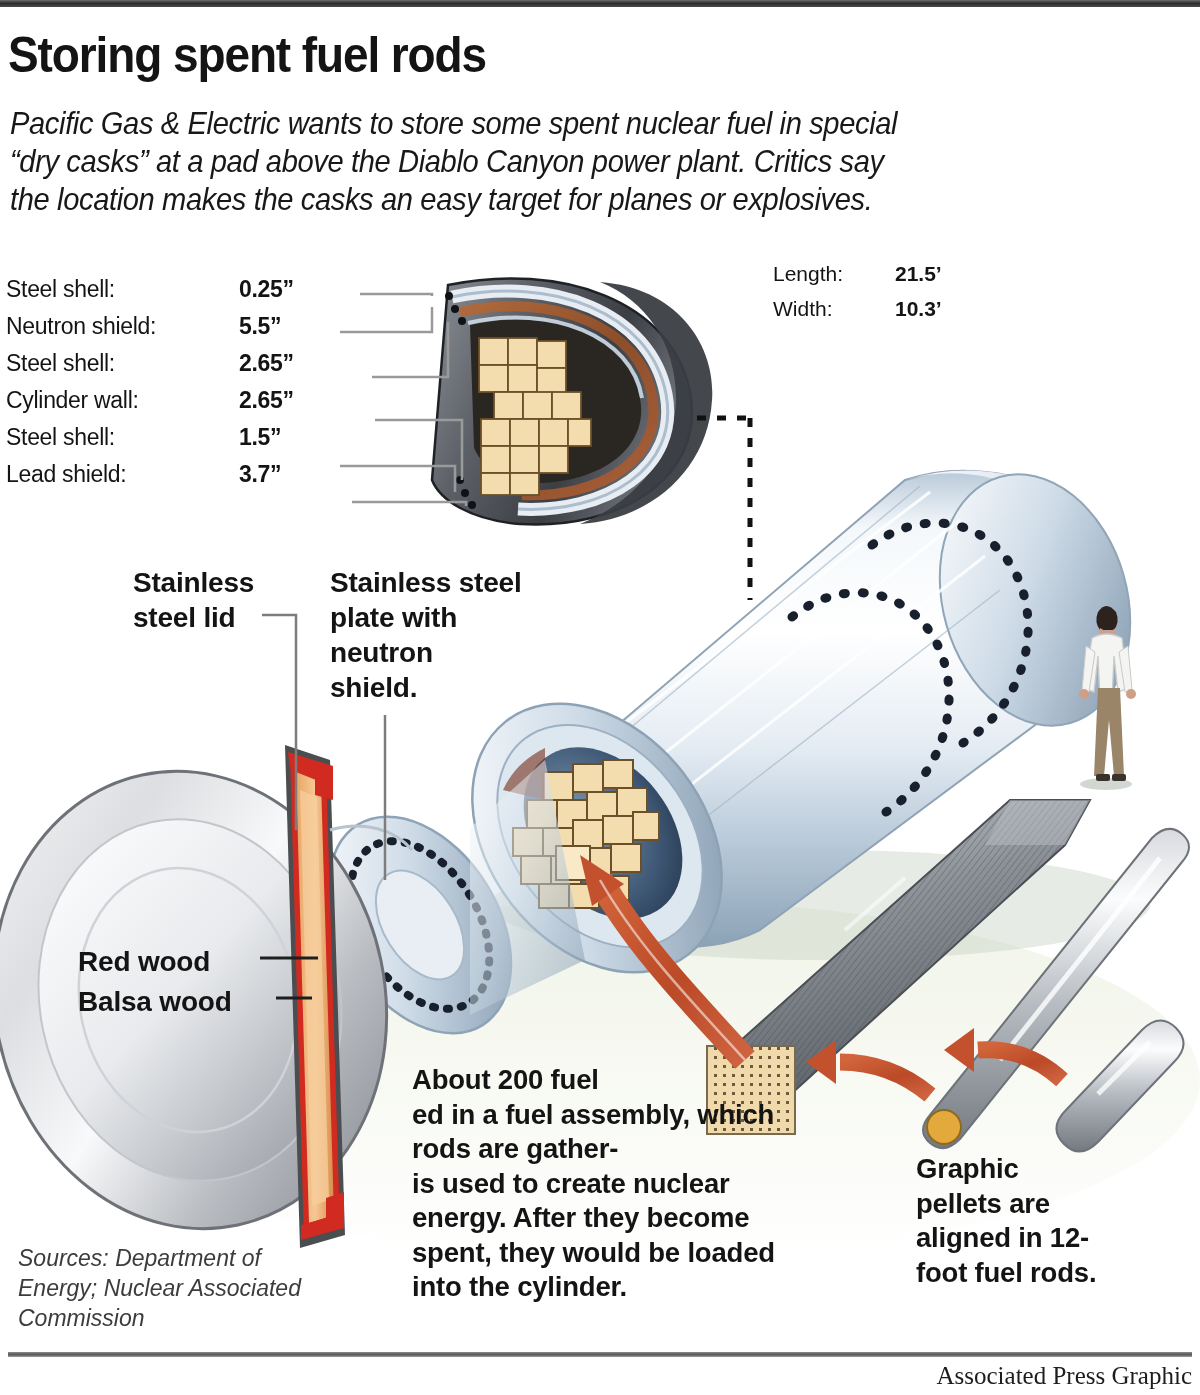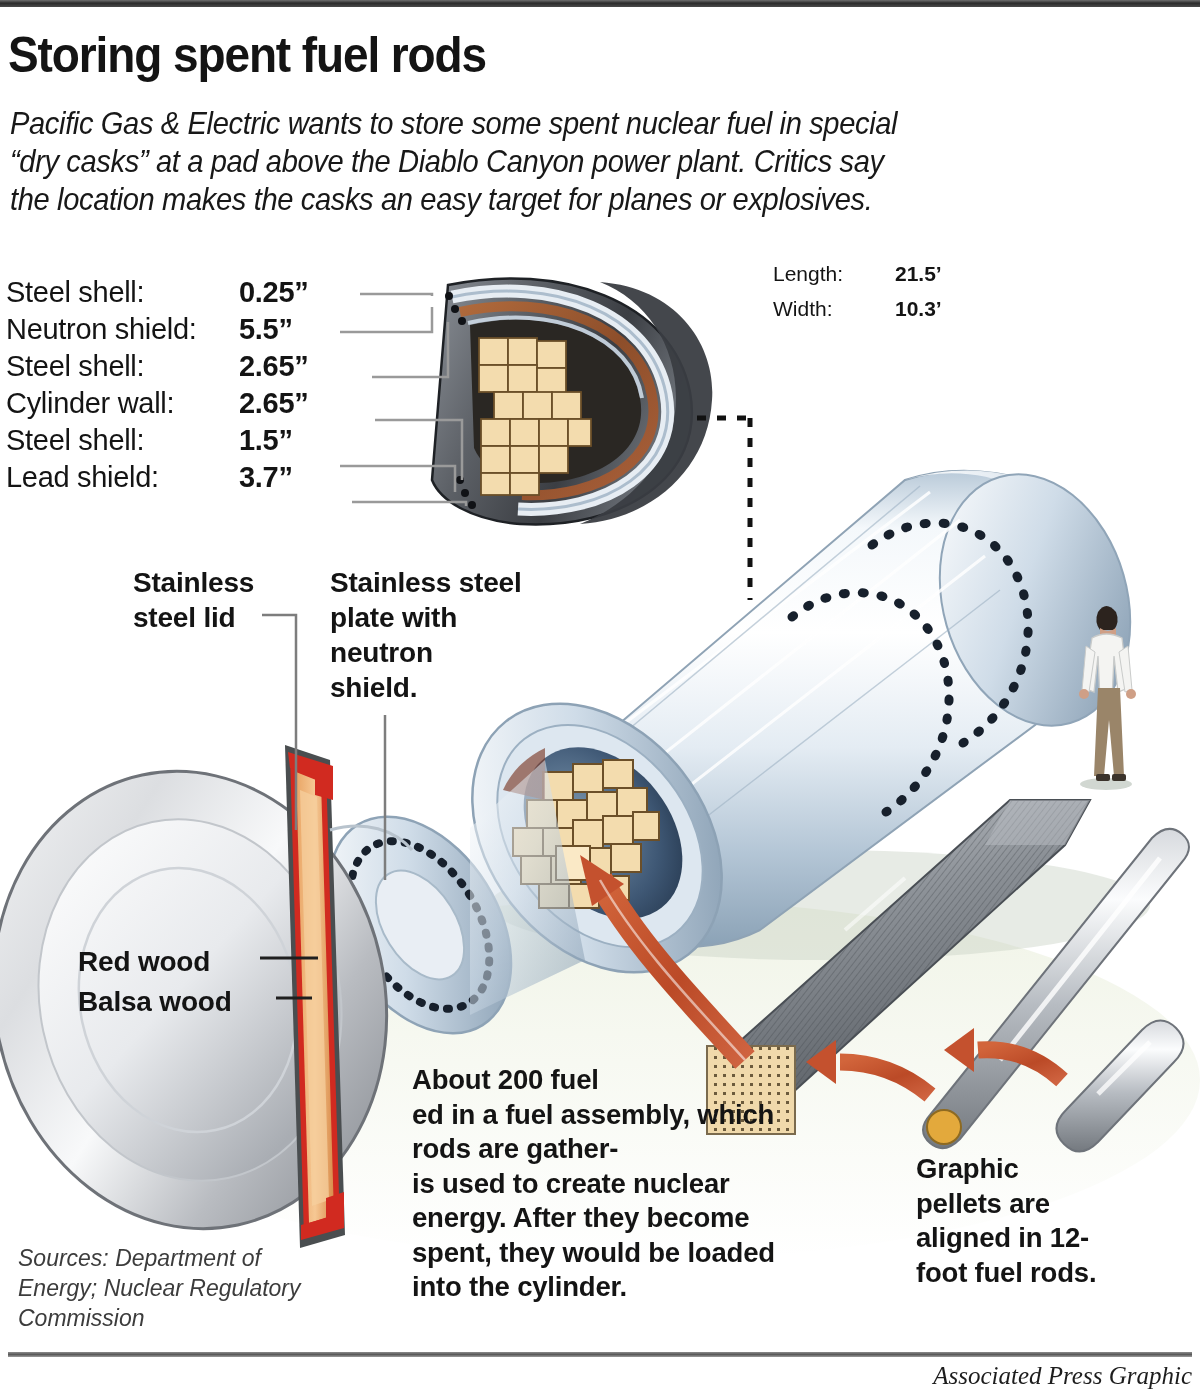--- a/index.html
+++ b/index.html
@@ -51,21 +51,21 @@
   
   .spec-list {
     position: absolute;
     left: 6px; top: 276px;
     width: 350px;
   }
   .spec-row {
     display: flex;
     align-items: baseline;
     height: 37px;
-    font-size: 29px;
+    font-size: 23px;
     color: #141414;
   }
   .spec-label { width: 233px; font-weight: 400; letter-spacing: -0.3px; }
   .spec-value { font-weight: 700; letter-spacing: -0.3px; }
 
   
   .dims {
     position: absolute;
     left: 773px; top: 262px;
   }
@@ -117,21 +117,20 @@
   .credit-rule {
     position: absolute;
     left: 8px; top: 1352px;
     width: 1184px; height: 5px;
     background: linear-gradient(180deg,#8d8d8d 0%, #5a5a5a 50%, #9d9d9d 100%);
   }
   .credit {
     position: absolute;
     right: 8px; top: 1362px;
     font-family: "Liberation Serif", serif;
-    font-style: italic;
     font-size: 25px;
     color: #1d1d1d;
   }
 
   
   .art { position: absolute; left: 0; top: 0; width: 1200px; height: 1395px; pointer-events: none; }
 </style>
 </head>
 <body>
 
@@ -513,18 +512,18 @@
 
 <div class="callout" id="pellet-text">
   <div>Graphic</div>
   <div>pellets are</div>
   <div>aligned in 12-</div>
   <div>foot fuel rods.</div>
 </div>
 
 <div class="sources">
   <div>Sources: Department of</div>
-  <div>Energy; Nuclear Regulatory</div>
+  <div>Energy; Nuclear Associated</div>
   <div>Commission</div>
 </div>
 
 <div class="credit-rule"></div>
 <div class="credit">Associated Press Graphic</div>
 
 </body></html>

